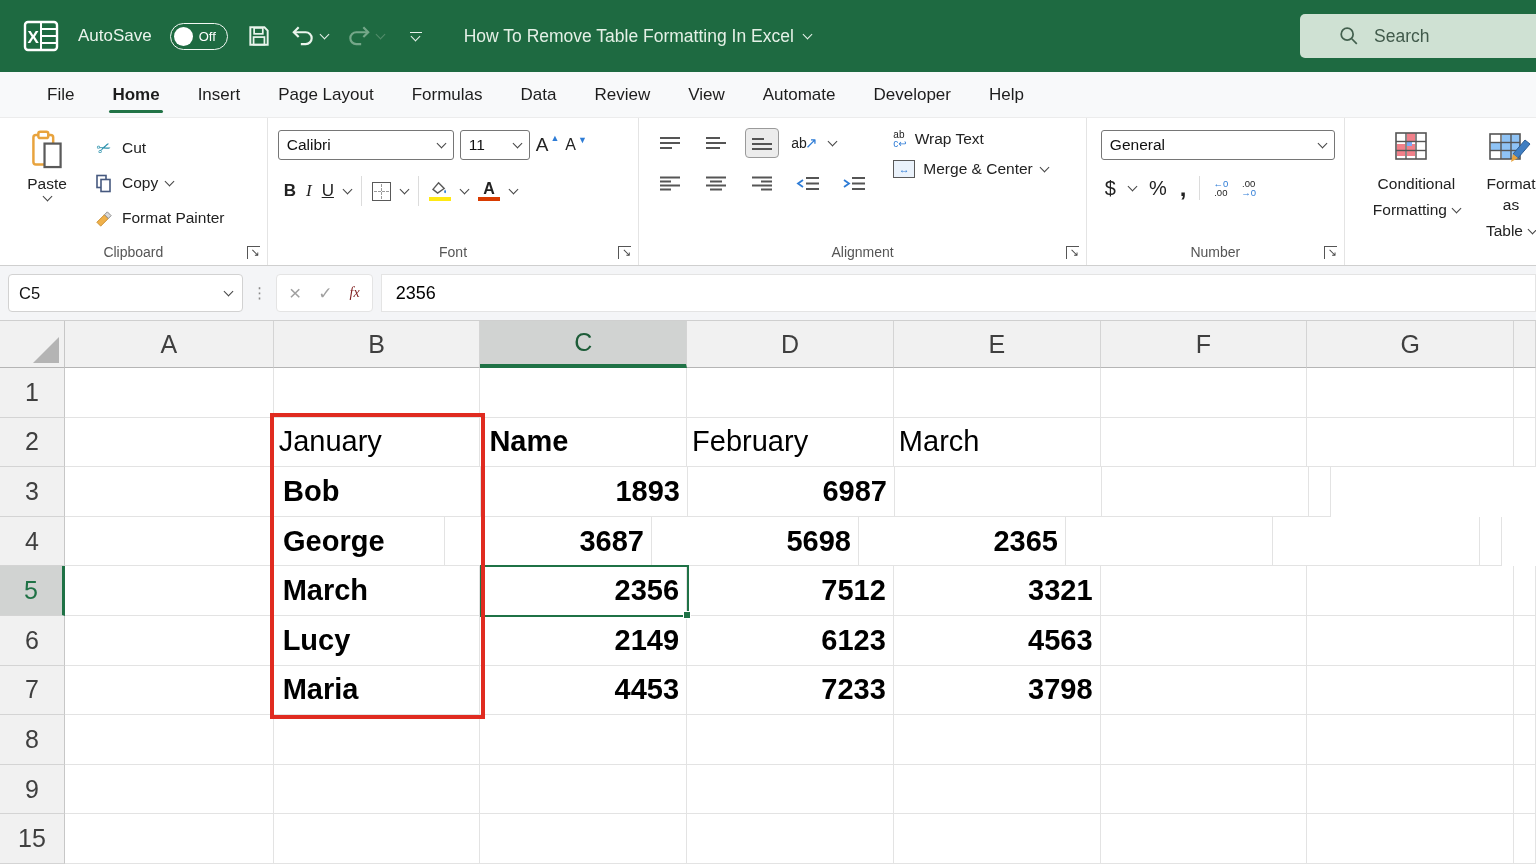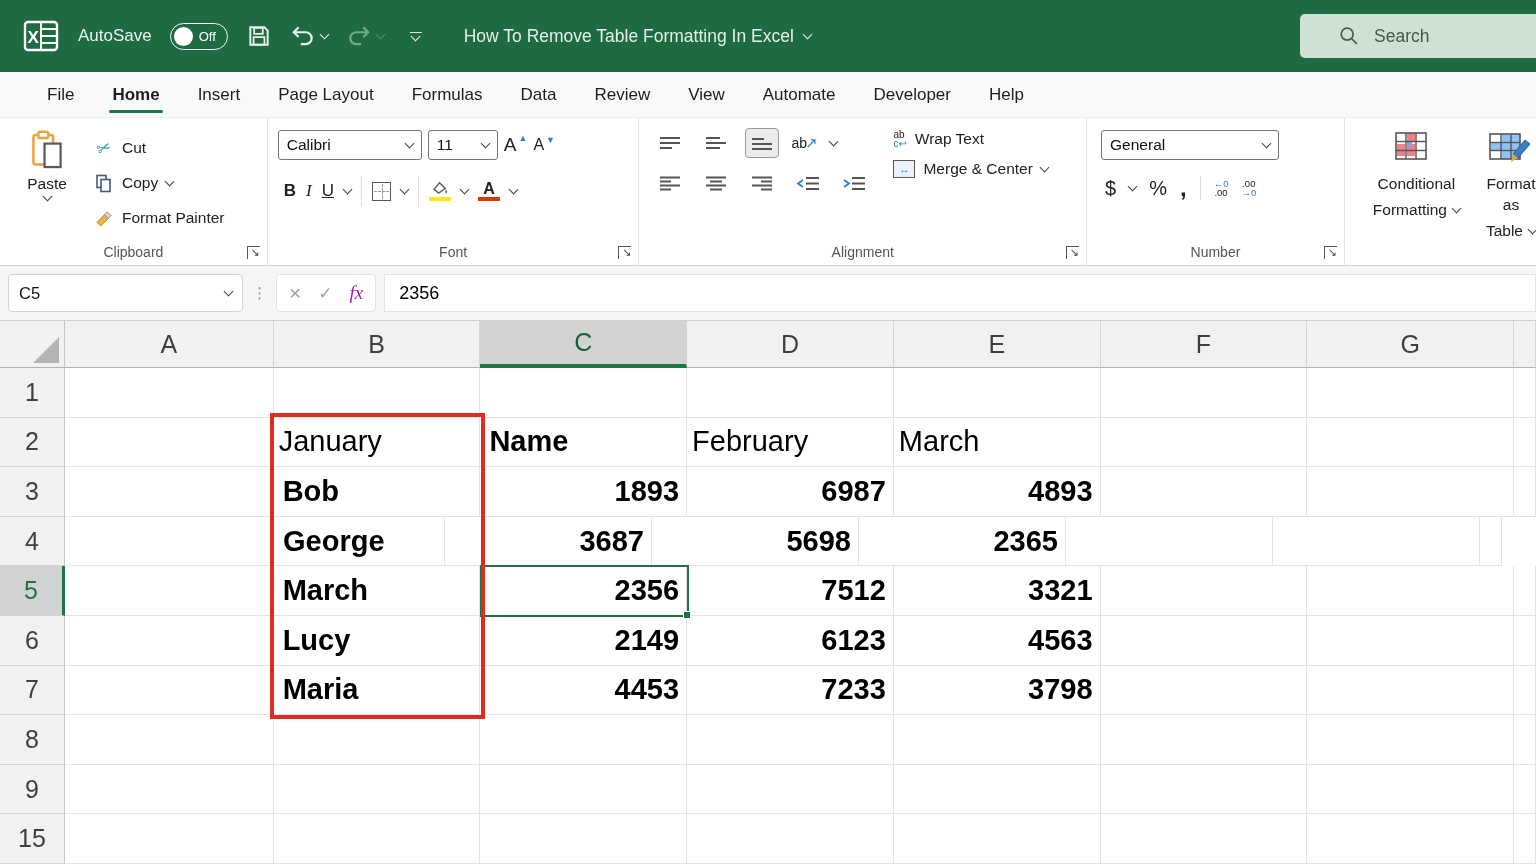--- a/index.html
+++ b/index.html
@@ -90,21 +90,21 @@
   .big-btn { display:flex; flex-direction:column; align-items:center; gap:5px; font-size:15.5px; color:#222; text-align:center; line-height:21px; cursor:default; }
   .bb-line2 { display:flex; align-items:center; gap:6px; }
 
   
   .fbar { position:absolute; top:266px; left:0; width:1536px; height:55px; background:#f4f5f7; border-bottom:1px solid #cfcfcf; display:flex; align-items:center; }
   .namebox { margin-left:8px; width:235px; height:38px; background:#fff; border:1px solid #d2d2d2; border-radius:4px; display:flex; align-items:center; justify-content:space-between; padding:0 10px; font-size:16.5px; color:#111; }
   .fdots { color:#8a8a8a; font-size:15px; margin:0 9px; letter-spacing:0; }
   .fbtns { display:flex; align-items:center; gap:17px; padding:0 12px; height:38px; background:#fff; border:1px solid #e4e4e4; border-radius:4px; }
   .fx-cancel { color:#a0a0a0; font-size:21px; }
   .fx-enter { color:#a0a0a0; font-size:17px; }
-  .fx-lbl { font-family:"Liberation Serif",serif; font-style:italic; font-size:19px; color:#a21caf; }
+  .fx-lbl { font-family:"Liberation Serif",serif; font-style:italic; font-size:14px; color:#7f1d1d; }
   .ffield { flex:1; height:38px; background:#fff; border:1px solid #e4e4e4; margin:0 0 0 8px; display:flex; align-items:center; padding-left:14px; font-size:18px; color:#000; }
 
   
   .sheet { position:absolute; top:321px; left:0; width:1536px; height:543px; background:#fff; }
   .hdr-row { display:flex; height:47px; }
   .corner { width:65px; height:47px; background:#f1f1f1; border-right:1px solid #c7c7c7; border-bottom:1px solid #b5b5b5; position:relative; }
   .corner .tri { position:absolute; right:5px; bottom:4px; width:0; height:0; border-bottom:26px solid #b4b4b4; border-left:26px solid transparent; }
   .colhdr { height:47px; background:#f1f1f1; border-right:1px solid #d4d4d4; border-bottom:1px solid #b5b5b5; display:flex; align-items:center; justify-content:center; font-size:25px; color:#3f3f3f; cursor:default; }
   .colhdr.sel { background:#d1d3d2; color:#1d5c38; border-bottom:4px solid #1f7246; }
   .rowhdr { width:65px; background:#f1f1f1; border-right:1px solid #c7c7c7; border-bottom:1px solid #d4d4d4; display:flex; align-items:center; justify-content:center; font-size:25px; color:#3f3f3f; cursor:default; }
@@ -229,21 +229,21 @@
         </span>
         <span>Format Painter</span>
       </div>
     </div>
     <span class="grp-label">Clipboard</span>
     <span class="launcher">↘</span>
   </div>
 
   <div class="grp g-font">
     <div class="font-row1">
-      <div class="combo" style="width:144px">
+      <div class="combo" style="width:176px">
         <span>Calibri</span>
           <span class="chv"></span>
       </div>
       <div class="combo" style="width:70px">
         <span>11</span>
           <span class="chv"></span>
       </div>
       <div class="grow-shrink">
         <span>A</span>
           <span class="caret-up">▲</span>
@@ -367,21 +367,21 @@
           <span>Merge &amp; Center</span>
           <span class="chv"></span>
         </div>
       </div>
     </div>
     <span class="grp-label">Alignment</span>
     <span class="launcher">↘</span>
   </div>
 
   <div class="grp g-num">
-    <div class="combo" style="width:178px">
+    <div class="combo" style="width:234px">
       <span>General</span>
         <span class="chv"></span>
     </div>
     <div class="num-icons">
       <span>$</span>
       <span class="chv"></span>
       <span>%</span>
       <span class="comma">,</span>
       <span class="vsep" style="height:24px"></span>
       <span class="dec-ico">
@@ -490,21 +490,20 @@
         <div class="cell" style="width: 207px;"></div>
         <div class="cell" style="width: 207px;"></div>
         <div class="cell" style="width: 22px;"></div>
       </div>
       <div class="grid-row">
         <div class="rowhdr">3</div>
         <div class="cell" style="width: 209px;"></div>
         <div class="cell cs-name" style="width: 207px;">Bob</div>
         <div class="cell cs-num" style="width: 207px;">1893</div>
         <div class="cell cs-num" style="width: 207px;">6987</div>
-        <div class="cell cs-num" style="width: 207px;">4893</div>
         <div class="cell" style="width: 207px;"></div>
         <div class="cell" style="width: 207px;"></div>
         <div class="cell" style="width: 22px;"></div>
       </div>
       <div class="grid-row">
         <div class="rowhdr">4</div>
         <div class="cell" style="width: 209px;"></div>
         <div class="cell cs-name" style="width: 171px;">George</div>
         <div class="cell cs-num" style="width: 207px; text-align: right;">3687</div>
         <div class="cell cs-num" style="width: 207px;">5698</div>

